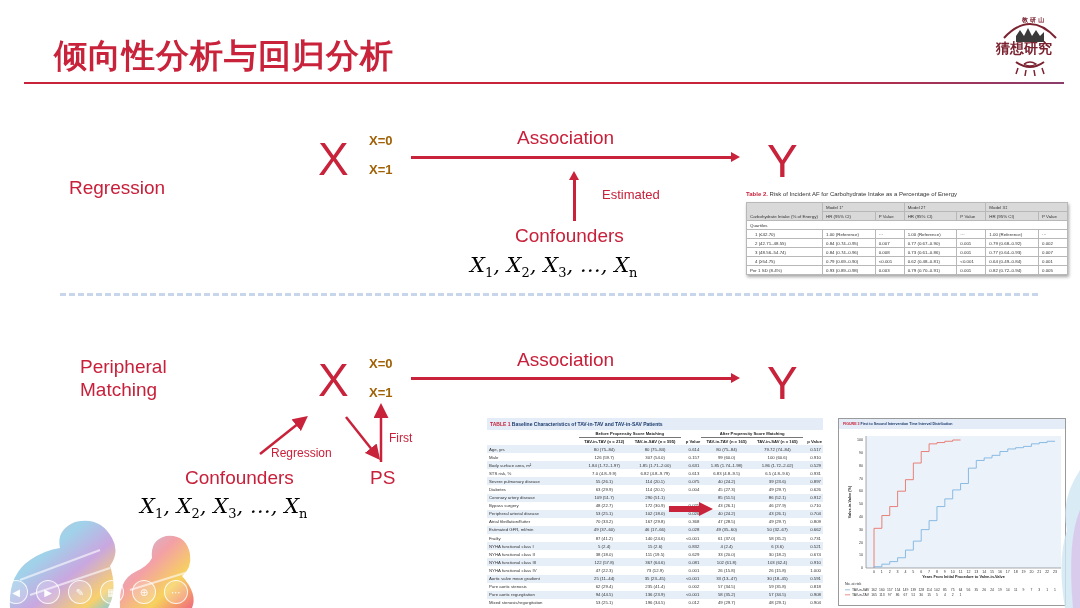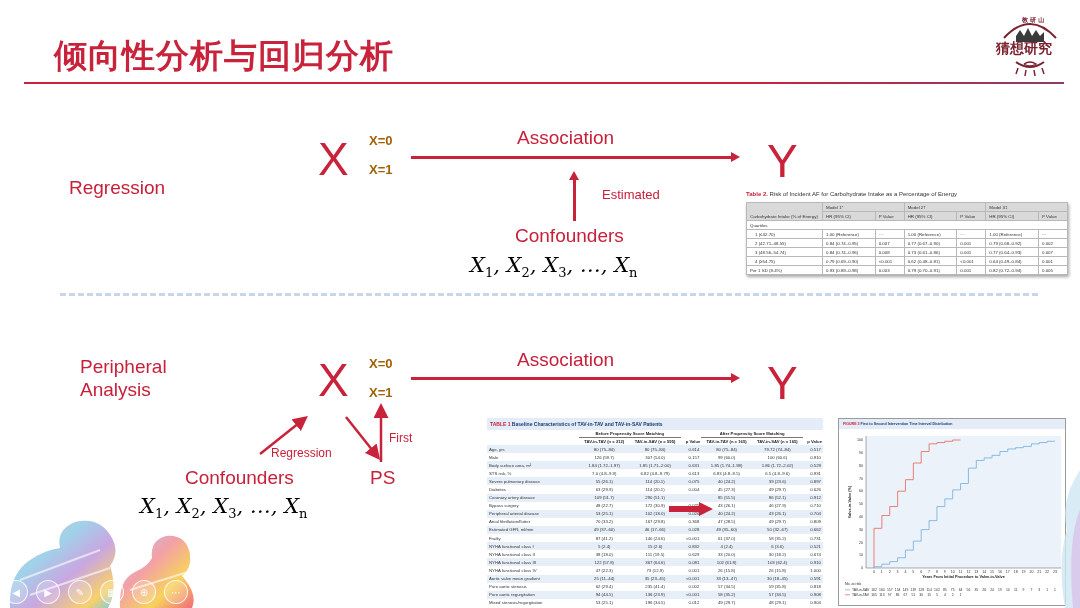--- a/index.html
+++ b/index.html
@@ -160,21 +160,21 @@
         <td>0.82 (0.72–0.94)</td>
         <td>0.005</td>
       </tr>
   </tbody>
 </table>
 
 <div class="divider"></div>
 
 <div class="lbl" style="left:80px; top:355px; font-size:19px; line-height:23px;">
   <div>Peripheral</div>
-  <div>Analysis</div>
+  <div>Matching</div>
 </div>
 <div class="bigX" style="left:318px; top:357px;">X</div>
 <div class="small01" style="left:369px; top:356px;">X=0</div>
 <div class="small01" style="left:369px; top:385px;">X=1</div>
 <div class="lbl" style="left:517px; top:349px; font-size:19px;">Association</div>
 <div class="hline" style="left:411px; top:377px; width:321px;"></div>
 <div class="arrowhead-r" style="left:731px; top:373px;"></div>
 <div class="bigY" style="left:767px; top:360px;">Y</div>
 
 <svg style="position:absolute; left:250px; top:400px;" width="150" height="70">

